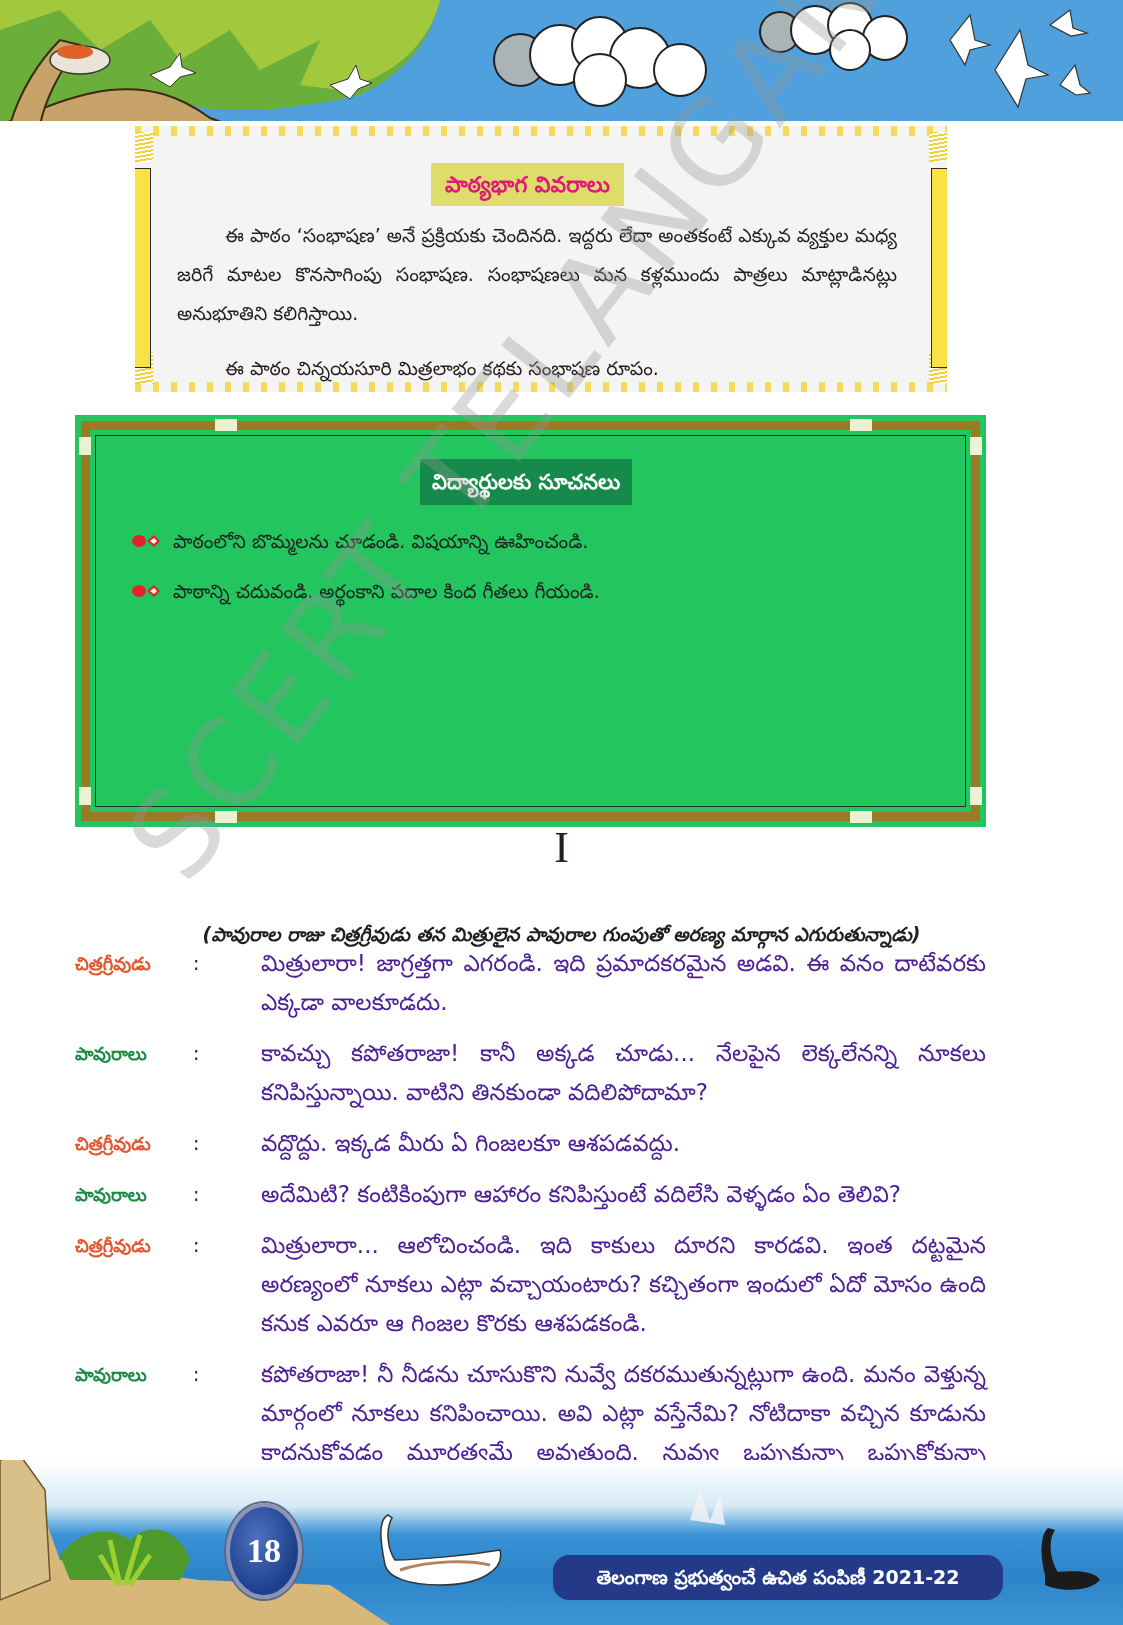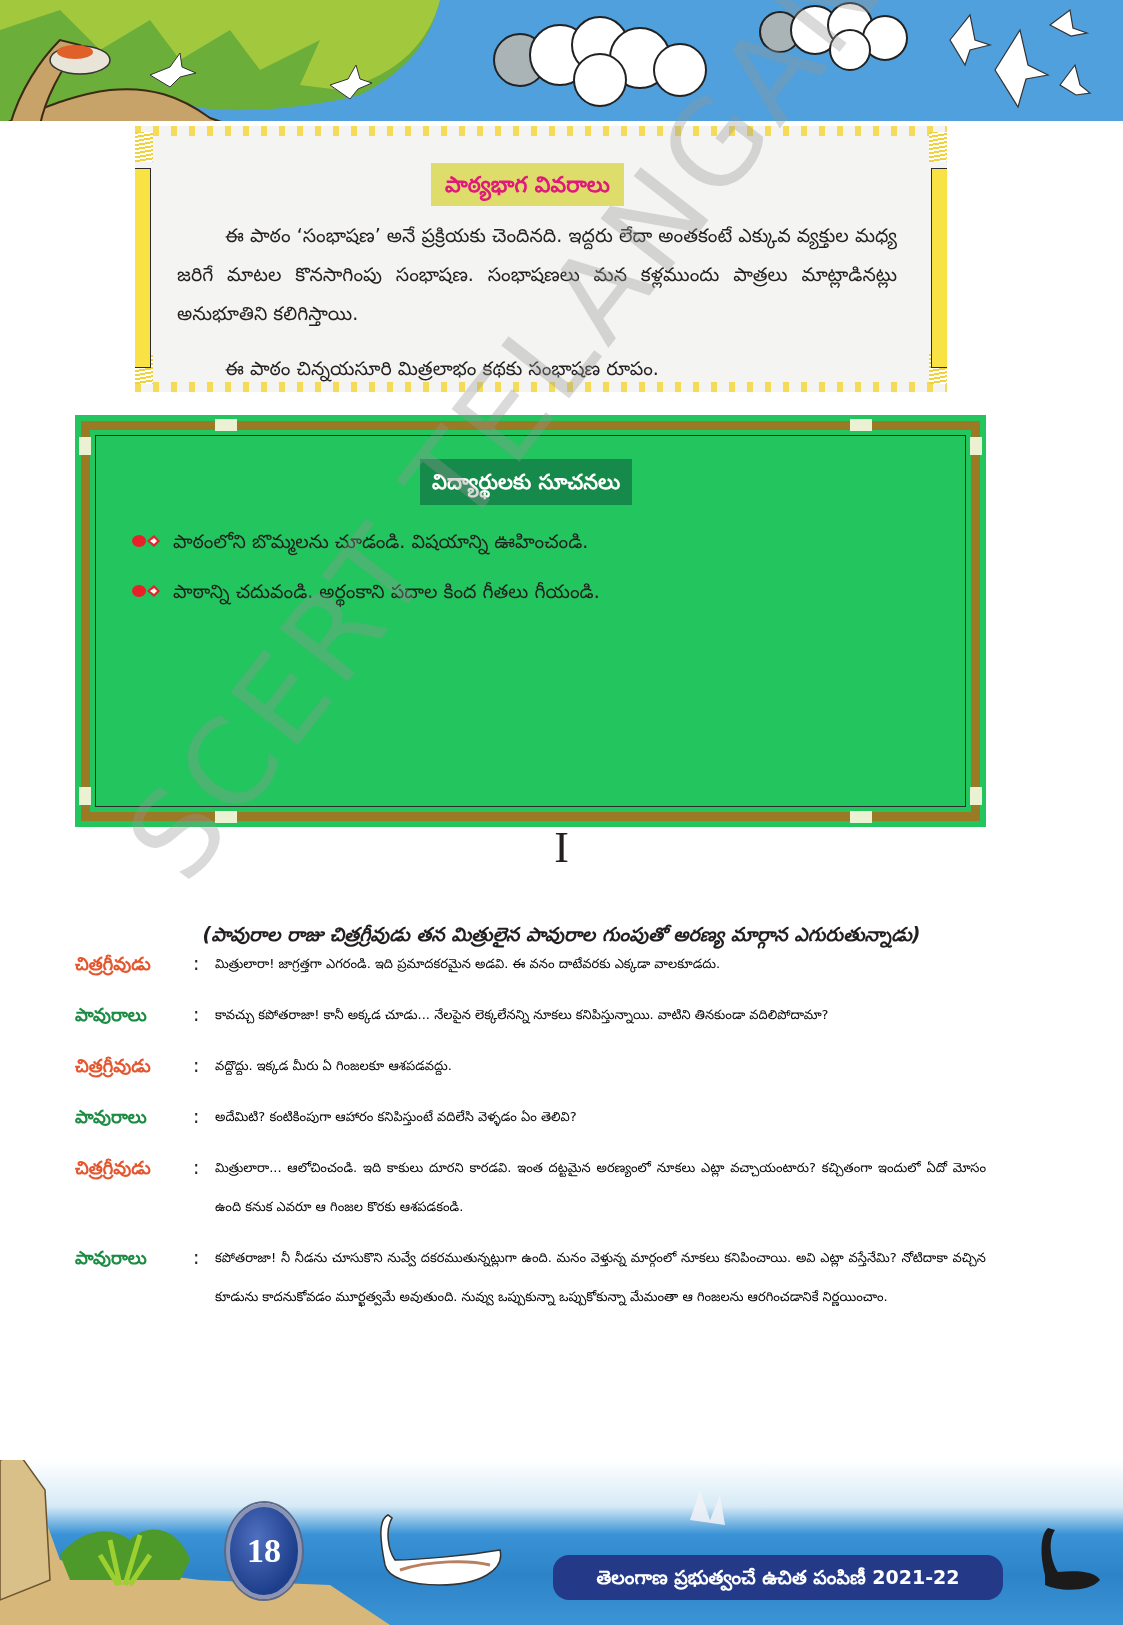--- a/index.html
+++ b/index.html
@@ -46,21 +46,21 @@
   .section-numeral { position: absolute; left: 0; width: 1123px; top: 822px; text-align: center; font-family: "Liberation Serif", serif; font-size: 44px; color: #231f20; }
   .stage-direction { position: absolute; left: 0; width: 1123px; top: 923px; text-align: center; font-size: 19px; font-style: italic; font-weight: bold; color: #231f20; }
 
   
   .dialogue { position: absolute; left: 75px; top: 944px; width: 911px; }
   .line { position: relative; display: flex; margin-bottom: 12px; justify-content: center; }
   .speaker { width: 118px; font-size: 18px; line-height: 39px; font-weight: bold; flex: none; }
   .speaker.king { color: #e4572e; }
   .speaker.doves { color: #1c8c43; }
   .colon { width: 22px; font-size: 19px; line-height: 39px; color: #231f20; flex: none; }
-  .speech { flex: 1; font-size: 13px; line-height: 39px; text-align: justify; color: #000000; }
+  .speech { flex: 1; font-size: 23px; line-height: 39px; text-align: justify; color: #4c1d95; margin-left: 46px; }
 
   
   .footer { position: absolute; left: 0; top: 1460px; width: 1123px; height: 165px; overflow: hidden;
      background: linear-gradient(180deg, #ffffff 0%, #d6eaf6 28%, #3a93d6 45%, #2d83c8 70%, #3b95d5 100%); }
   .footer svg { position: absolute; left: 0; top: 0; }
   .page-badge { position: absolute; left: 226px; top: 1503px; width: 76px; height: 96px; border-radius: 50%;
      background: radial-gradient(ellipse at 40% 35%, #4f6fc0, #1d3e8a 70%); border: 4px solid #8c94b5; box-shadow: 0 0 0 2px #5b6888;
      color: #ffffff; font-family: "Liberation Serif", serif; font-weight: bold; font-size: 34px; line-height: 88px; text-align: center; }
   .free-dist { position: absolute; left: 553px; top: 1555px; width: 450px; height: 45px; border-radius: 16px; background: #243a88;
      color: #ffffff; font-size: 19px; font-weight: bold; line-height: 45px; text-align: center; white-space: nowrap; }

